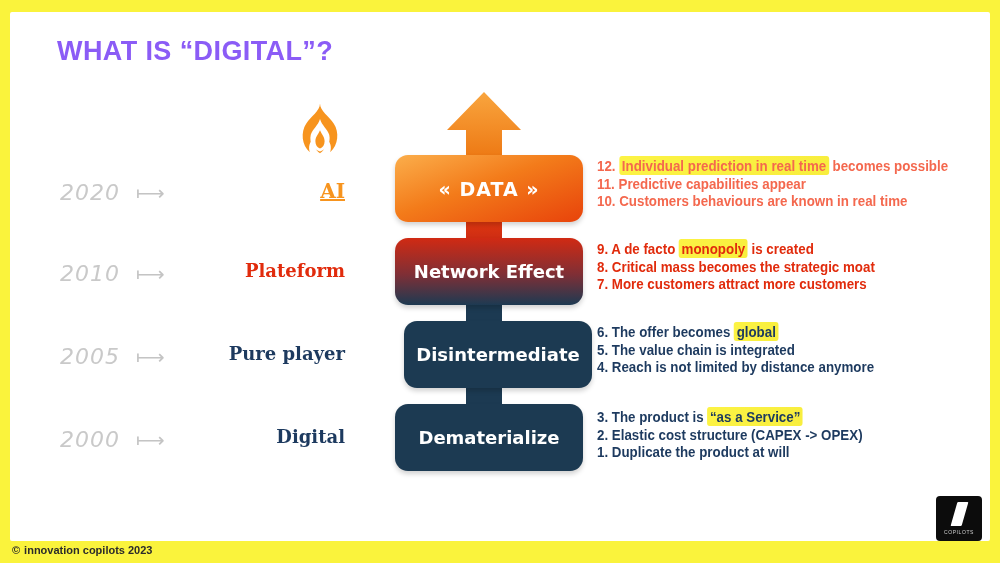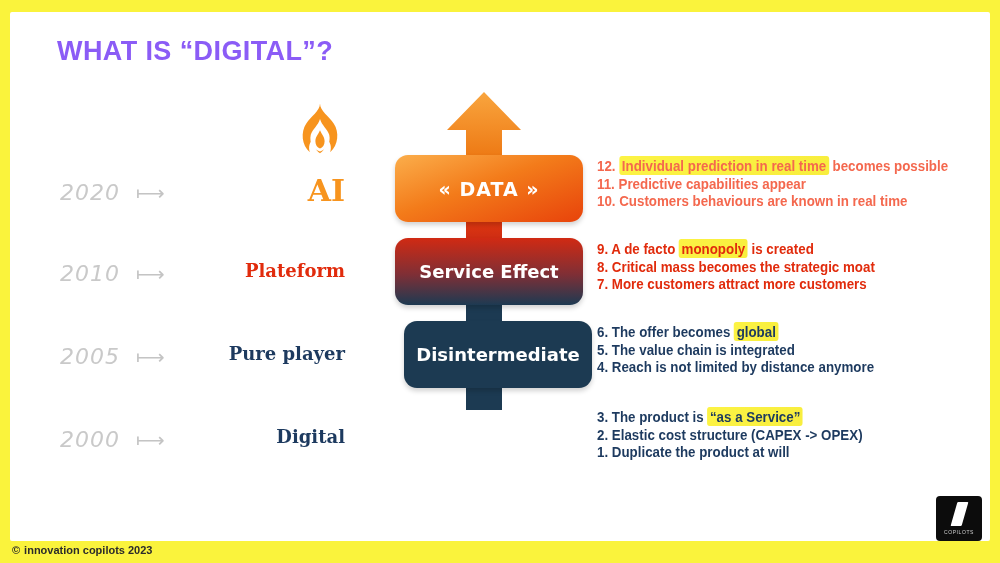--- a/index.html
+++ b/index.html
@@ -17,21 +17,21 @@
 
   
   .year-row { position:absolute; left:60px; height:26px; display:flex; align-items:baseline; gap:16px;
               color:#c9c9c9; font-style:italic; }
   .year-text { font-size:22px; letter-spacing:1px; font-family:"DejaVu Sans", sans-serif; }
   .mapsto { font-size:20px; font-style:normal; color:#c4c4c4; font-family:"DejaVu Sans", sans-serif; }
 
   
   .era-label { position:absolute; right:655px; text-align:right; white-space:nowrap;
                font-family:"DejaVu Serif", serif; font-weight:700; }
-  .era-ai   { top:174px; font-size:30px; line-height:34px; }
+  .era-ai   { top:174px; font-size:20px; line-height:34px;text-decoration:underline; }
   .era-sm   { font-size:18px; line-height:22px; }
 
   
   .flame-wrap { position:absolute; left:296px; top:101px; width:48px; height:62px; }
   .flame-wrap svg { width:100%; height:100%; display:block; }
 
   
   .pyr-box {
     position:absolute; left:395px; width:188px; height:67px; z-index:2;
     border-radius:13px; display:flex; align-items:center; justify-content:center;
@@ -114,22 +114,23 @@
       </linearGradient>
     </defs>
     <polygon points="37,0 74,38 55,38 55,68 19,68 19,38 0,38" fill="url(#agrad)"></polygon>
   </svg>
 
   <div class="connector conn-1"></div>
   <div class="connector conn-2"></div>
   <div class="connector conn-3"></div>
 
   <div class="pyr-box box-data">« DATA »</div>
-  <div class="pyr-box box-network">Service Effect</div>
+  <div class="pyr-box box-network">Network Effect</div>
   <div class="pyr-box box-disint">Disintermediate</div>
+  <div class="pyr-box box-demat">Dematerialize</div>
 
   <div class="list-group lg-1" style="color: rgb(244, 104, 78);">
       <div><span>12. </span><span class="hl">Individual prediction in real time</span><span> becomes possible</span></div>
       <div><span>11. Predictive capabilities appear</span></div>
       <div><span>10. Customers behaviours are known in real time</span></div>
     </div>
   <div class="list-group lg-2" style="color: rgb(225, 43, 12);">
       <div><span>9. A de facto </span><span class="hl">monopoly</span><span> is created</span></div>
       <div><span>8. Critical mass becomes the strategic moat</span></div>
       <div><span>7. More customers attract more customers</span></div>

